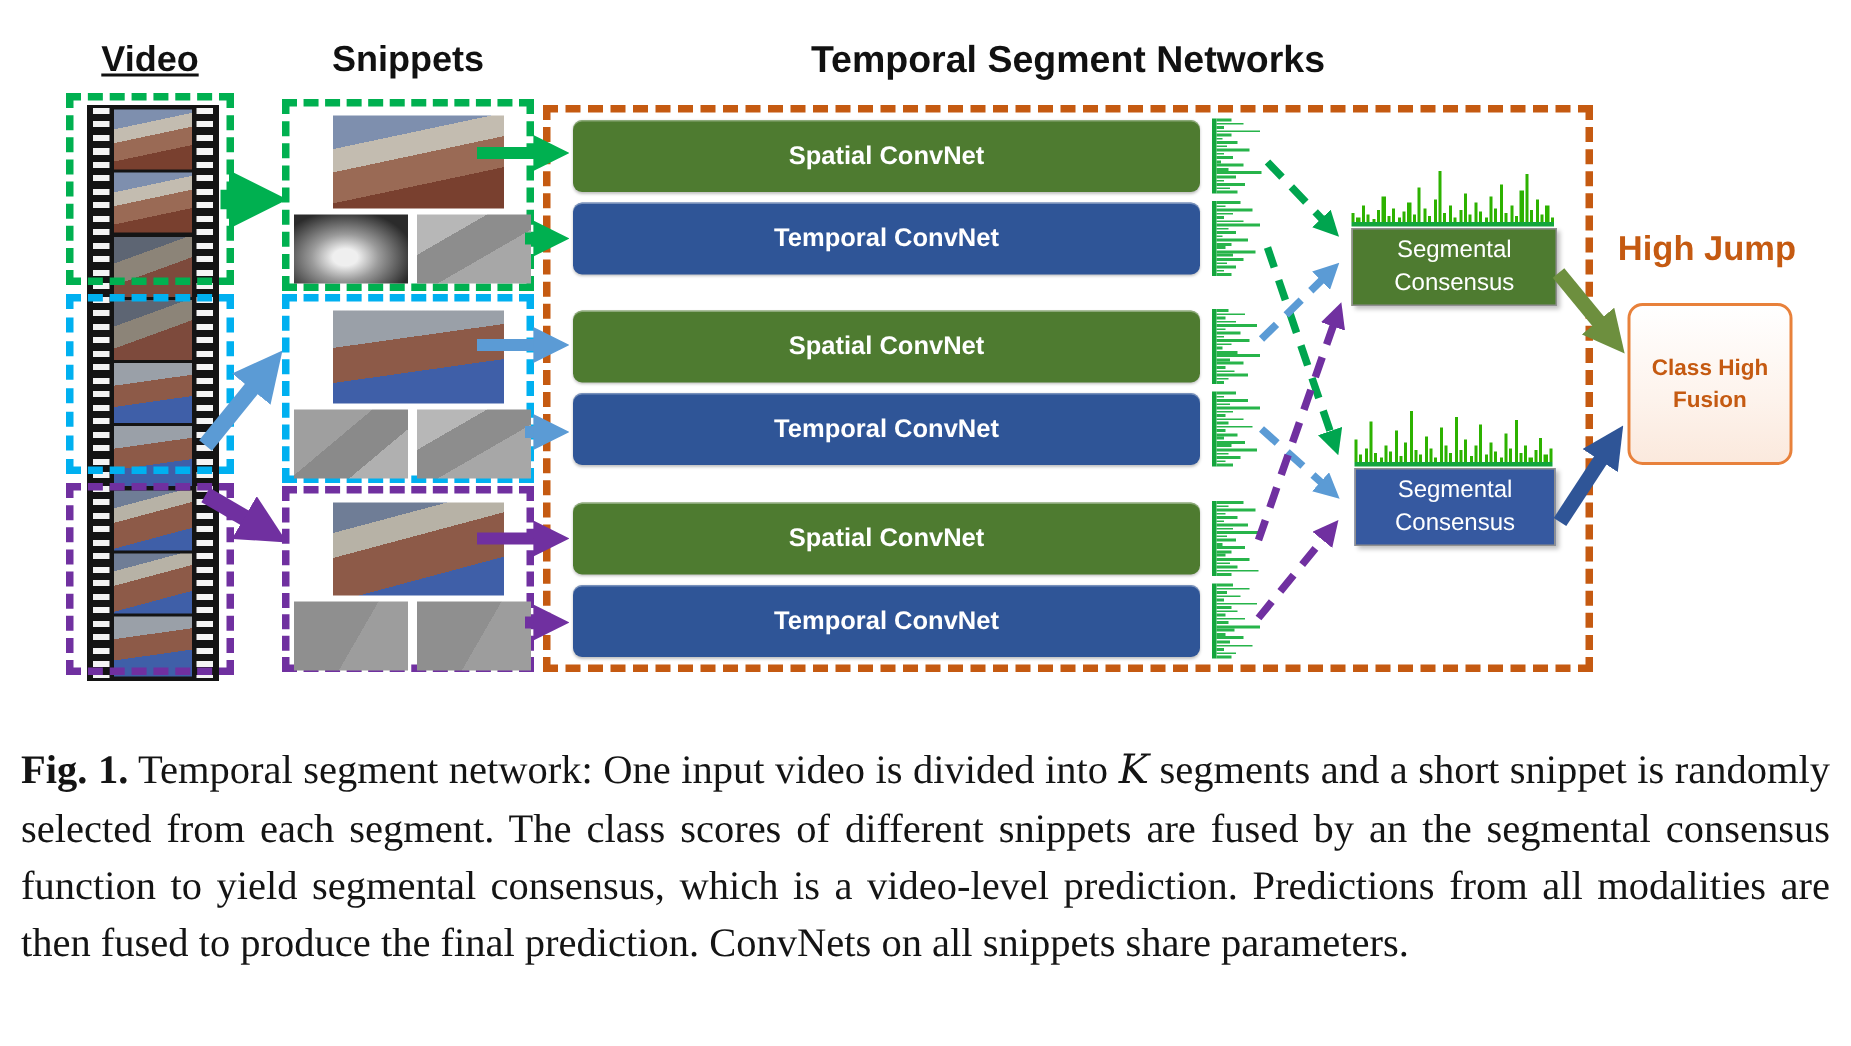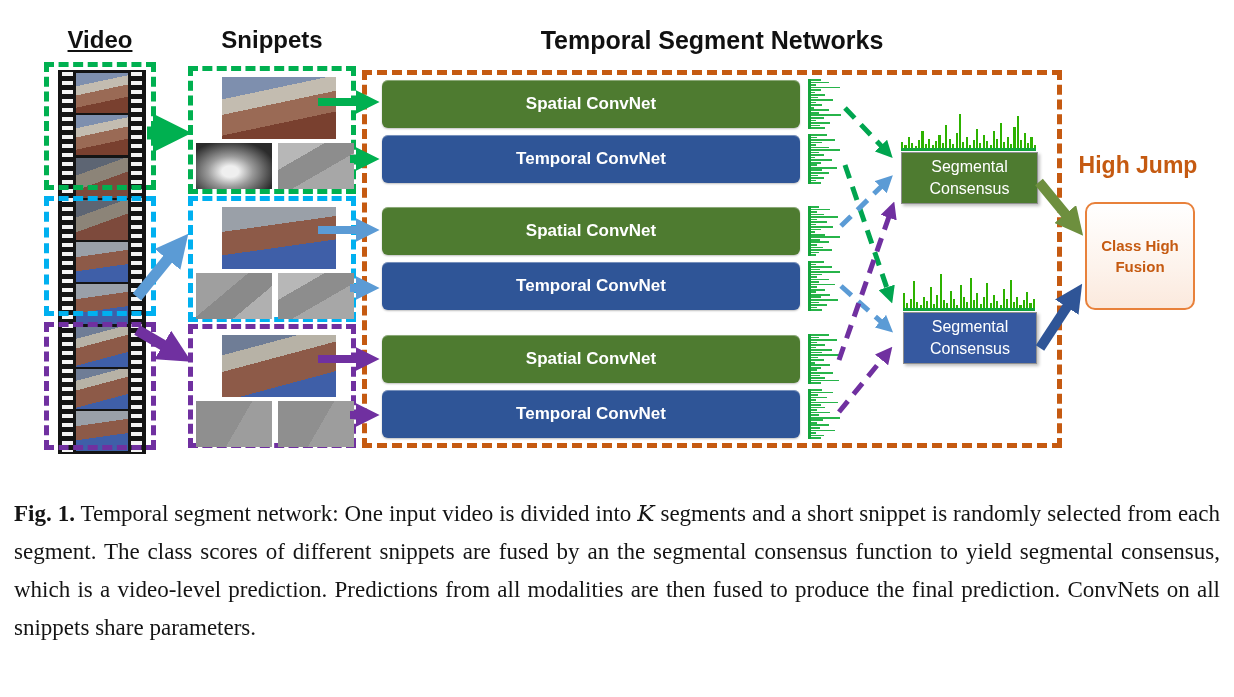--- a/index.html
+++ b/index.html
@@ -70,21 +70,21 @@
   #highjump{position:absolute;left:1076px;top:152px;width:124px;text-align:center;font-size:23px;font-weight:bold;color:#C55A11;}
   #fusion{position:absolute;left:1085px;top:202px;width:106px;height:104px;border:2px solid #E8813B;border-radius:10px;
           background:linear-gradient(180deg,#ffffff 0%,#fdf3ec 60%,#fbe9dd 100%);
           display:flex;flex-direction:column;align-items:center;justify-content:center;
           color:#C55A11;font-weight:bold;font-size:15px;line-height:21px;}
 
   
   #overlay{position:absolute;left:0;top:0;width:1234px;height:470px;pointer-events:none;z-index:10;}
 
   
-  .caption{margin:24px 14px 0 14px;font-family:"Liberation Serif",serif;font-size:23px;line-height:38px;
+  .caption{margin:24px 14px 0 14px;font-family:"Liberation Serif",serif;font-size:27px;line-height:38px;
            text-align:justify;color:#141414;}
   .caption b{font-weight:bold;}
   .caption i{font-style:italic;font-family:"DejaVu Serif",serif;}
 </style>
 </head>
 <body>
 
 <div class="stage">
 
   <div class="col-label" id="lbl-video">Video</div>

